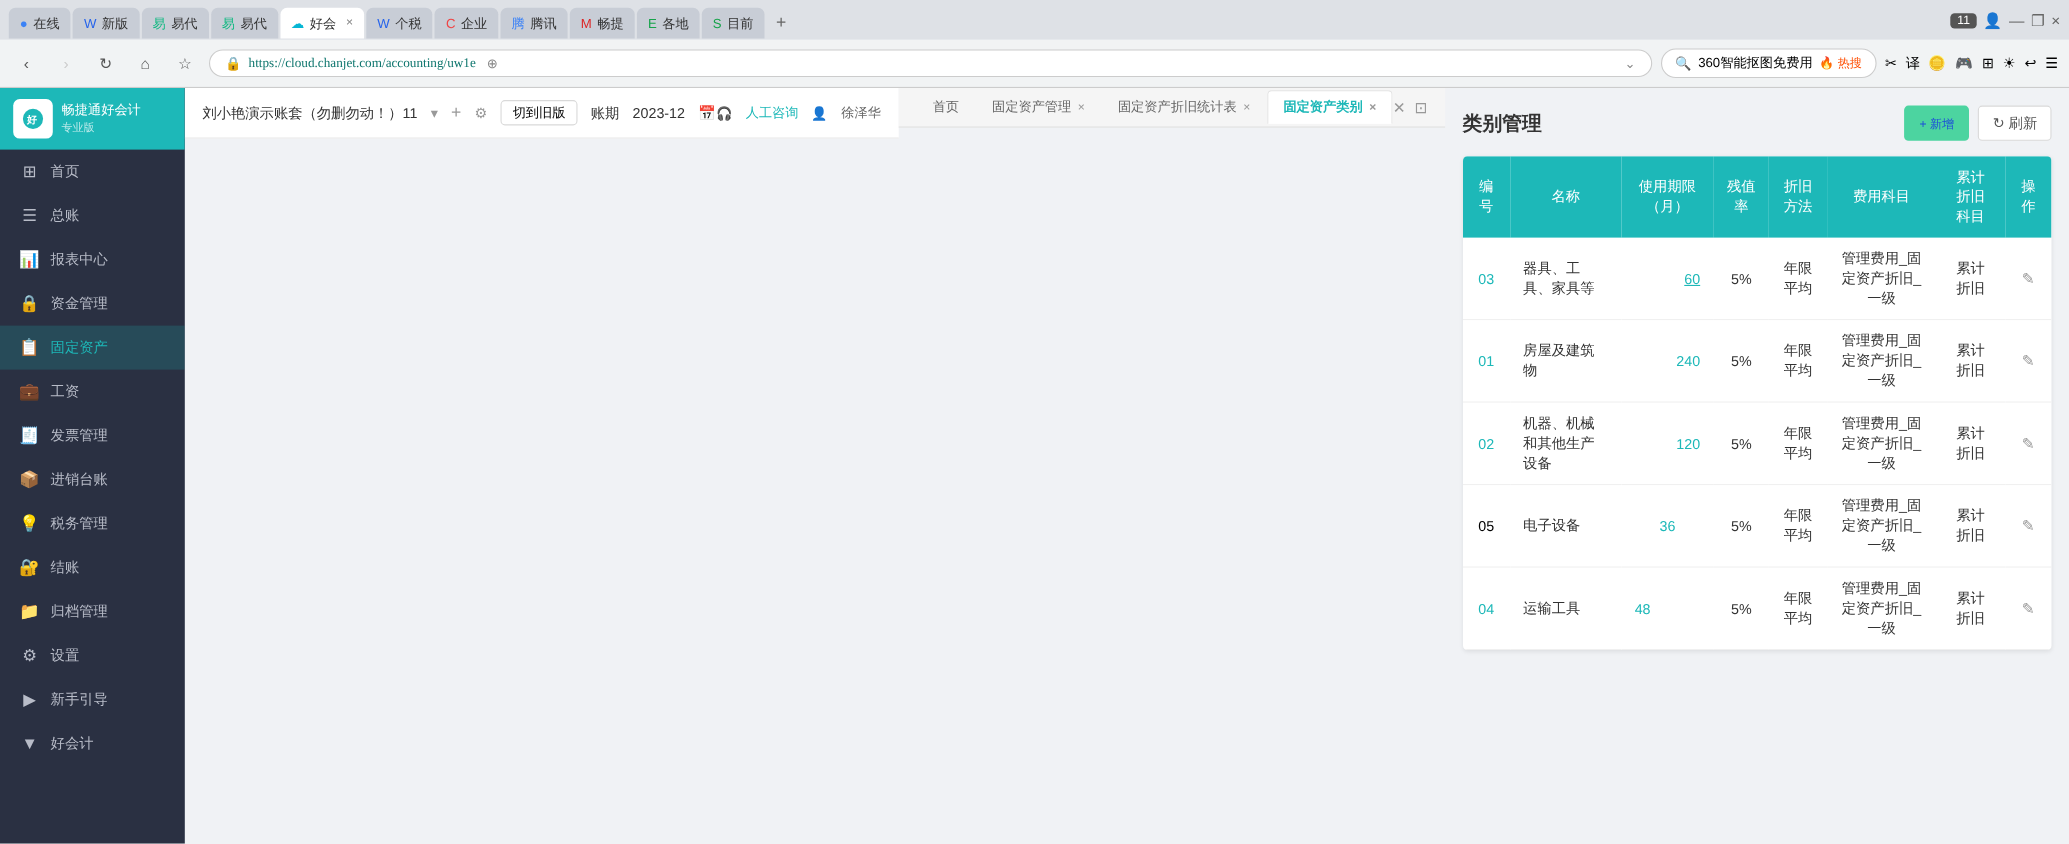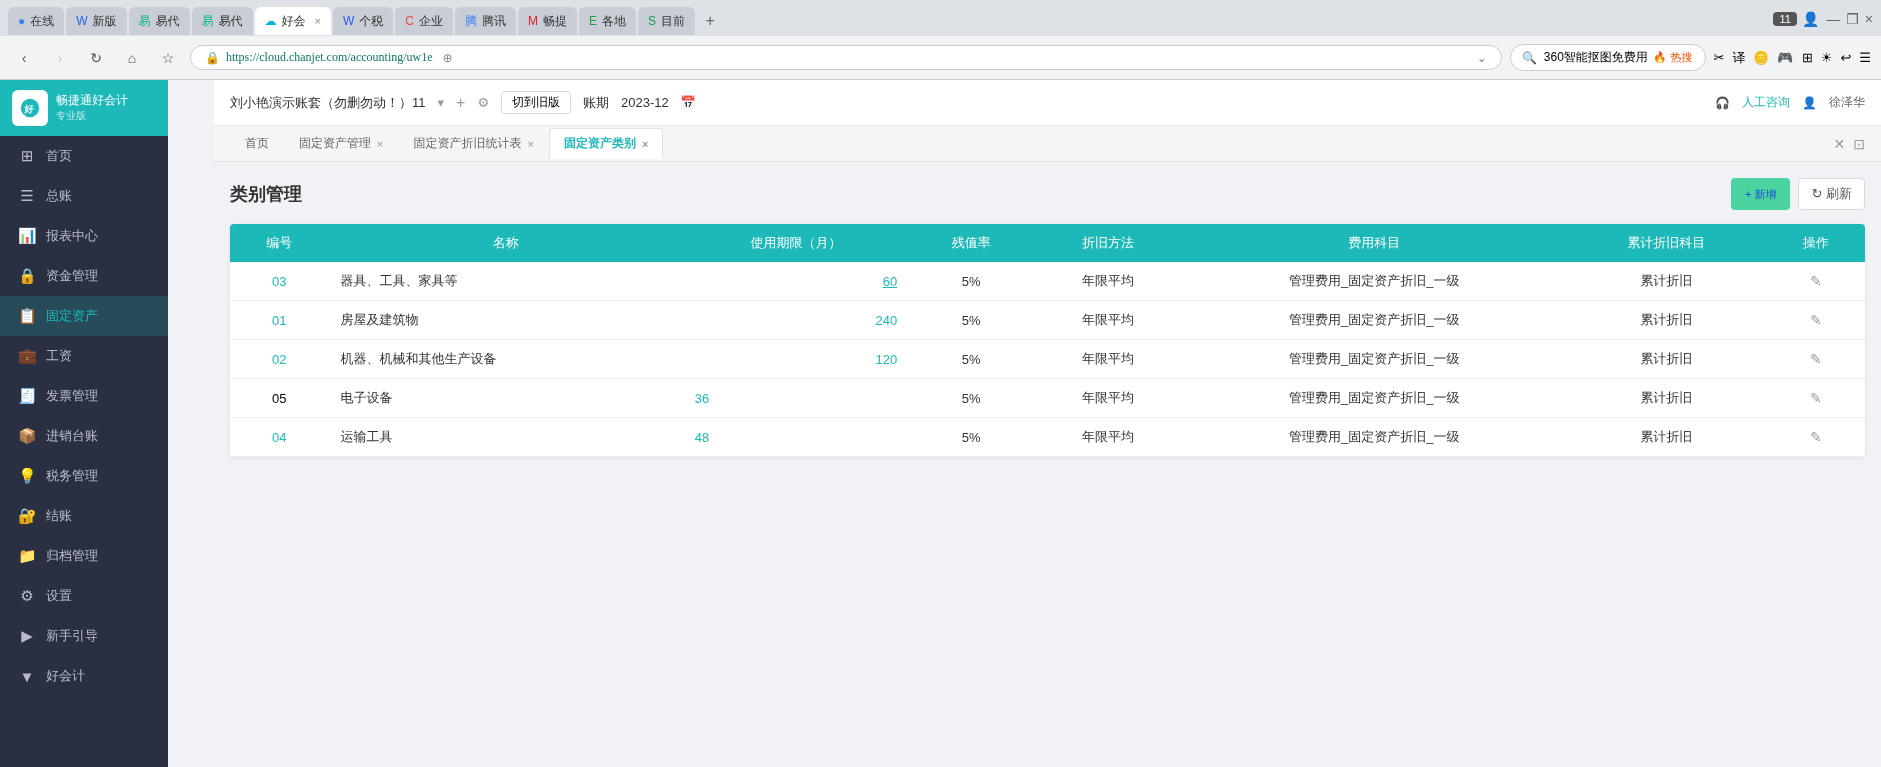--- a/index.html
+++ b/index.html
@@ -60,21 +60,21 @@
     
     .data-table { width: 100%; border-collapse: collapse; background: #fff; border-radius: 4px; overflow: hidden; box-shadow: 0 1px 4px rgba(0,0,0,0.08); }
     .data-table thead tr { background: #1db8b8; }
     .data-table thead th { color: #fff; padding: 10px 12px; font-size: 13px; font-weight: normal; text-align: center; }
     .data-table tbody tr { border-bottom: 1px solid #f0f0f0; }
     .data-table tbody td { padding: 10px 12px; font-size: 13px; color: #333; text-align: center; }
     .data-table tbody td:nth-child(2) { text-align: left; }
     .data-table tbody td:nth-child(3) { color: #1db8b8; text-decoration: none; cursor: pointer; text-align: left; }
     .edit-icon { color: #999; cursor: pointer; font-size: 14px; }
 
-    .main-wrap { flex: 1; display: flex; flex-direction: column; overflow: hidden; padding-left: 46px; }
+    .main-wrap { flex: 1; display: flex; flex-direction: row; overflow: hidden; }
   </style>
 </head>
 <body>
 
 <div class="browser-chrome">
 
   <div class="tab-bar">
     <div class="tab">
       <span style="color:#3b82f6; font-size:12px;">●</span>
       <span>在线</span>
@@ -326,21 +326,21 @@
       <td style="text-align:right;">120</td>
       <td>5%</td>
       <td>年限平均</td>
       <td>管理费用_固定资产折旧_一级</td>
       <td>累计折旧</td>
       <td><span class="edit-icon">✎</span></td>
     </tr>
             <tr>
       <td style="color:#000000; cursor:pointer;">05</td>
       <td>电子设备</td>
-      <td style="text-align:left;">36</td>
+      <td style="text-align:center;">36</td>
       <td>5%</td>
       <td>年限平均</td>
       <td>管理费用_固定资产折旧_一级</td>
       <td>累计折旧</td>
       <td><span class="edit-icon">✎</span></td>
     </tr>
             <tr>
       <td style="color:#1db8b8; cursor:pointer;">04</td>
       <td>运输工具</td>
       <td style="text-align:left;">48</td>

